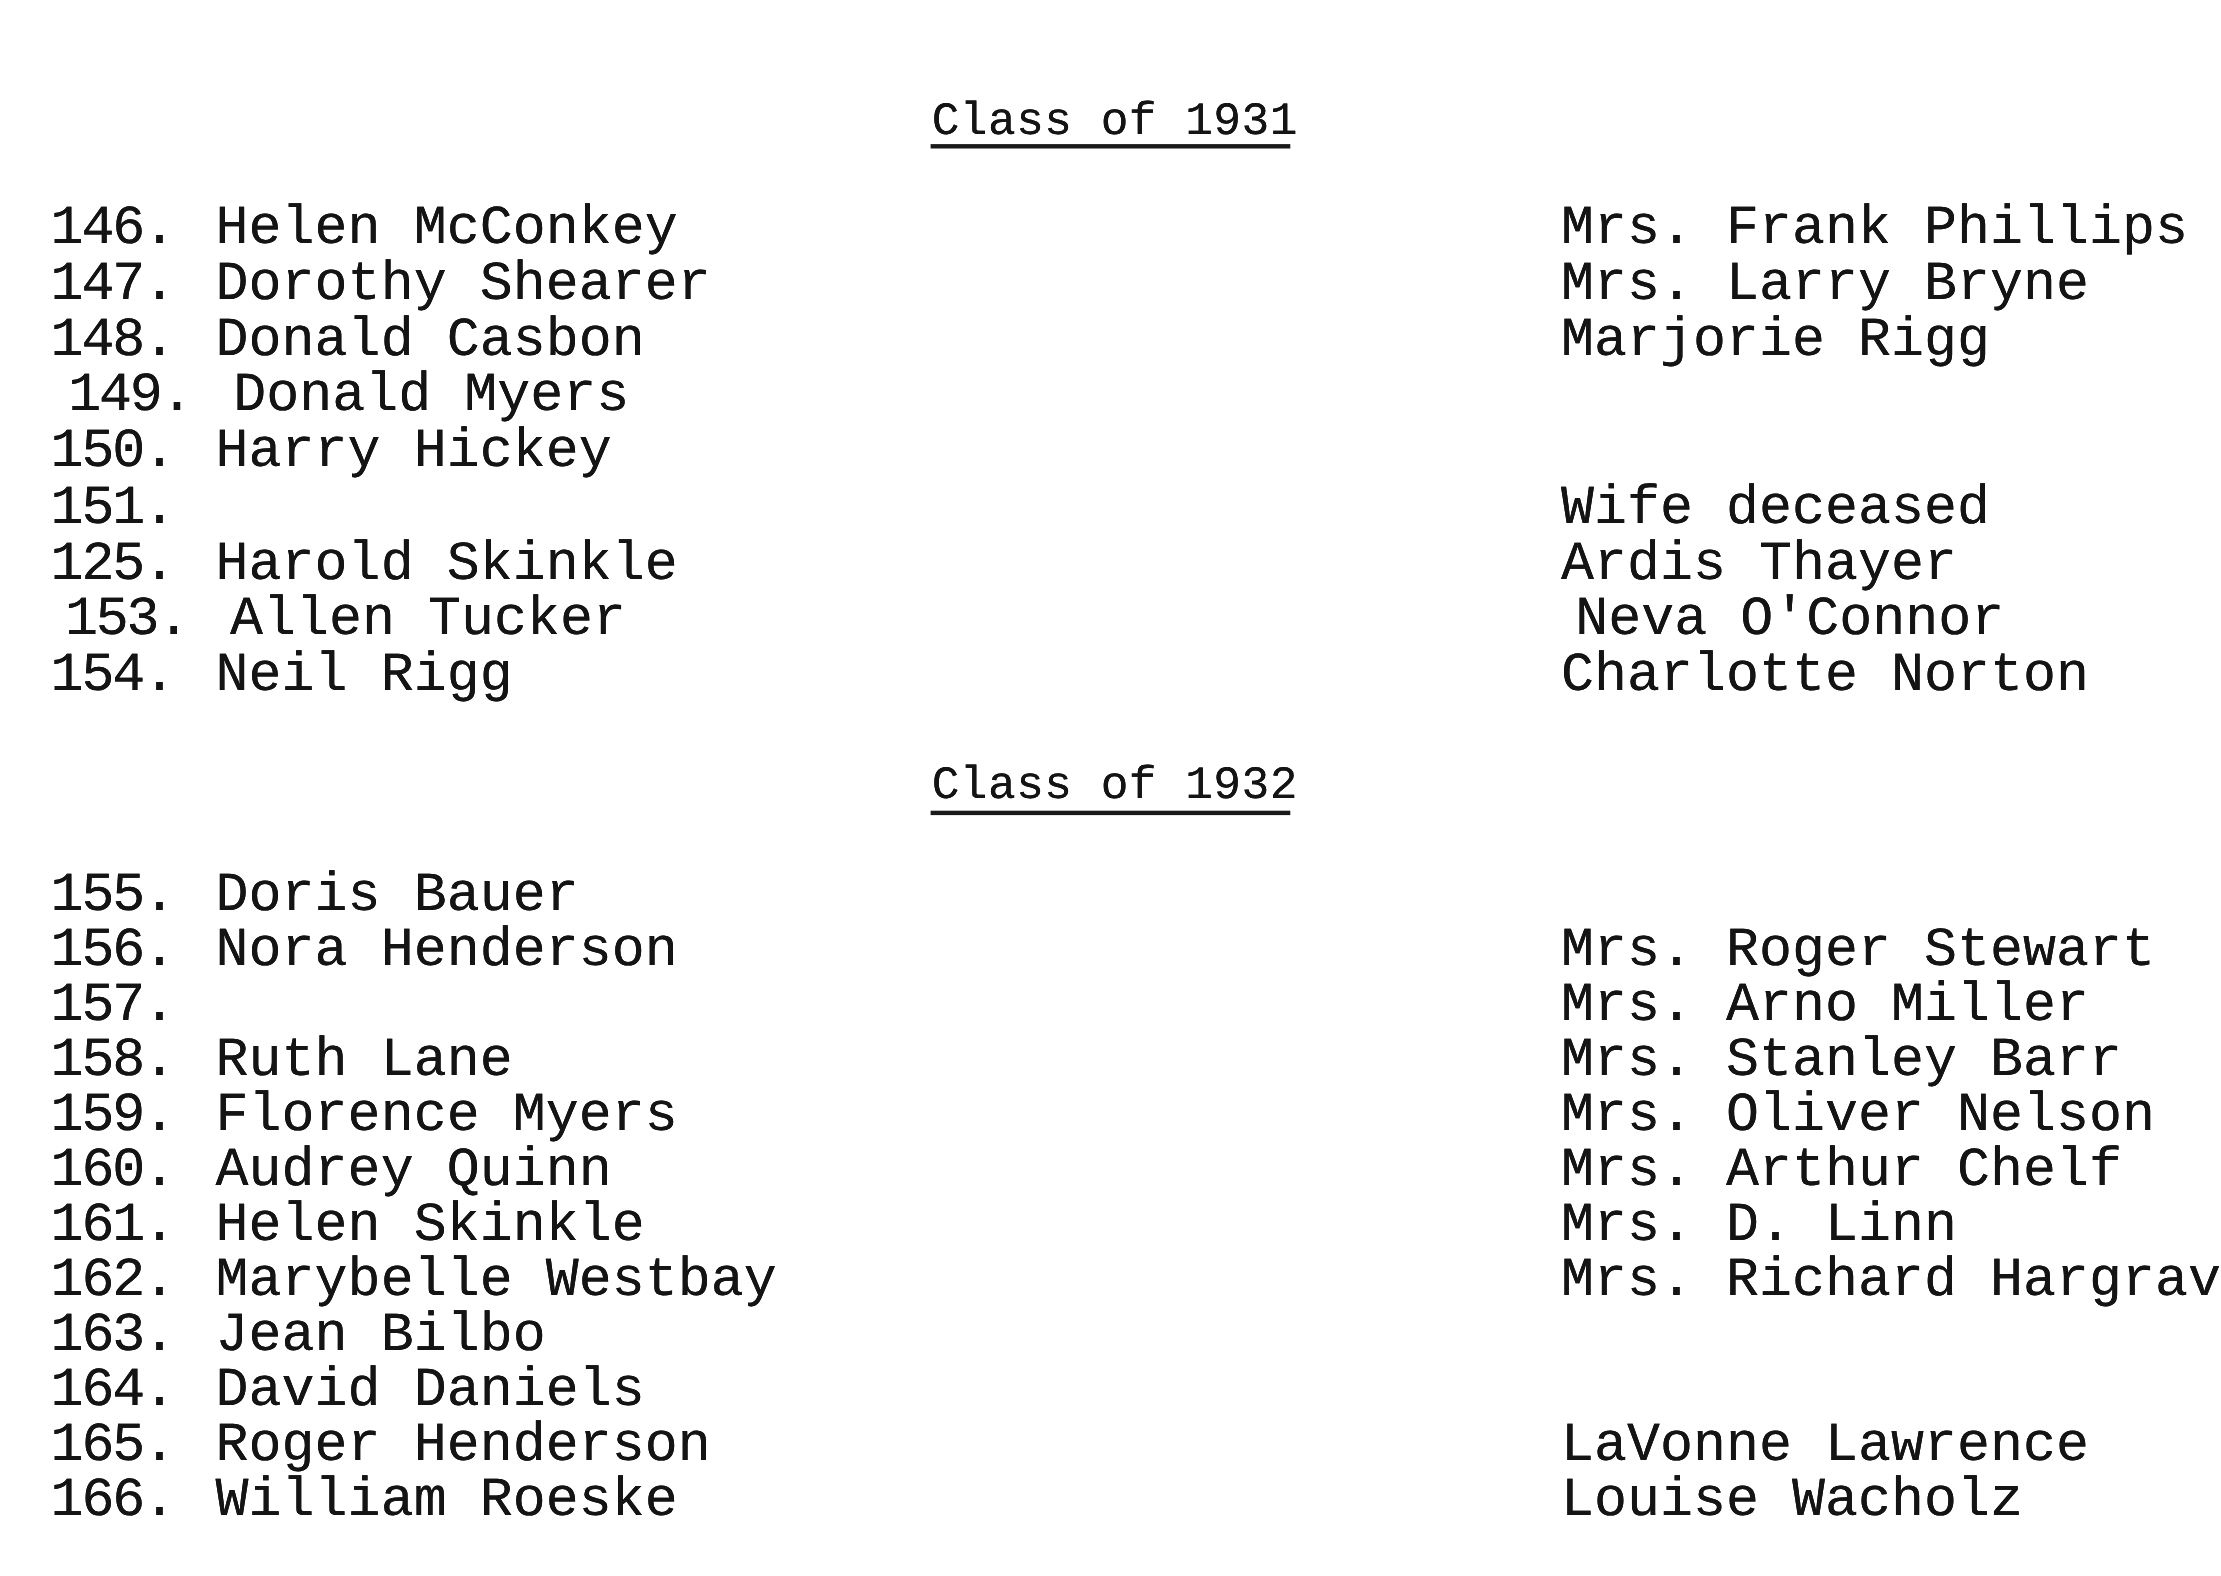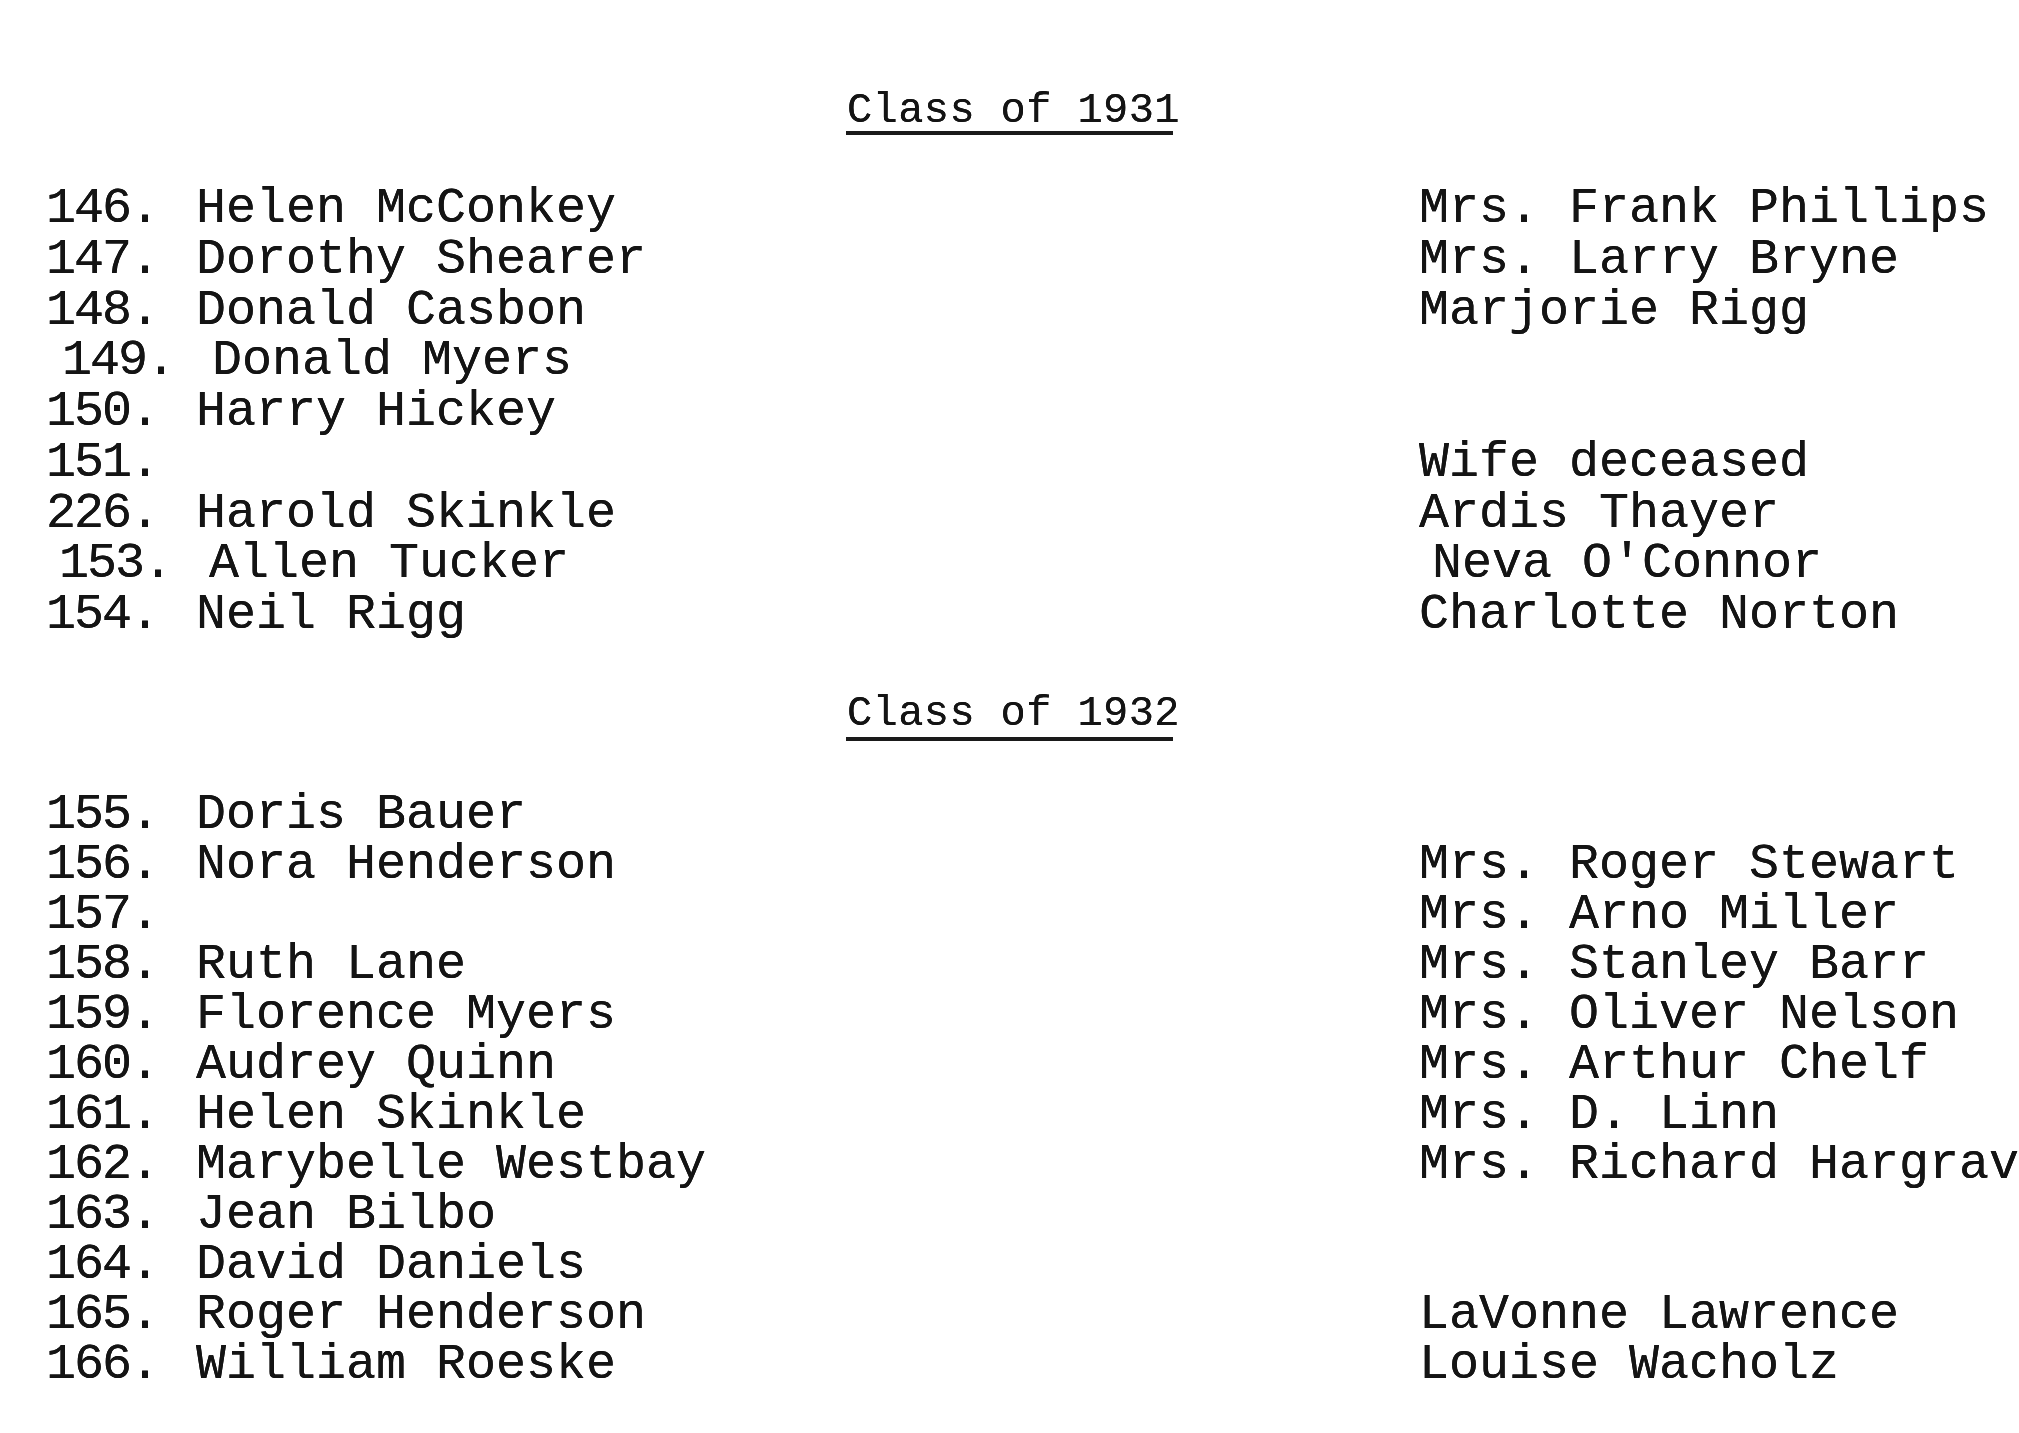--- a/index.html
+++ b/index.html
@@ -19,21 +19,21 @@
 
 <div class="hdr ink" style="top:90px;">Class of 1931</div>
 <div class="uline" style="top:131px;"></div>
 
 <div class="row ink" style="top:188px;"><span class="num">146.</span><span class="name">Helen McConkey</span><span class="spouse">Mrs. Frank Phillips</span></div>
 <div class="row ink" style="top:239px;"><span class="num">147.</span><span class="name">Dorothy Shearer</span><span class="spouse">Mrs. Larry Bryne</span></div>
 <div class="row ink" style="top:290px;"><span class="num">148.</span><span class="name">Donald Casbon</span><span class="spouse">Marjorie Rigg</span></div>
 <div class="row ink" style="top:340px;margin-left:16px;"><span class="num">149.</span><span class="name">Donald Myers</span><span class="spouse"></span></div>
 <div class="row ink" style="top:391px;"><span class="num">150.</span><span class="name">Harry Hickey</span><span class="spouse"></span></div>
 <div class="row ink" style="top:442px;"><span class="num">151.</span><span class="spouse">Wife deceased</span></div>
-<div class="row ink" style="top:493px;"><span class="num">226.</span><span class="name">Harold Skinkle</span><span class="spouse">Ardis Thayer</span></div>
+<div class="row ink" style="top:493px;"><span class="num">125.</span><span class="name">Harold Skinkle</span><span class="spouse">Ardis Thayer</span></div>
 <div class="row ink" style="top:543px;margin-left:13px;"><span class="num">153.</span><span class="name">Allen Tucker</span><span class="spouse">Neva O'Connor</span></div>
 <div class="row ink" style="top:594px;"><span class="num">154.</span><span class="name">Neil Rigg</span><span class="spouse">Charlotte Norton</span></div>
 
 <div class="hdr ink" style="top:693px;">Class of 1932</div>
 <div class="uline" style="top:737px;"></div>
 
 <div class="row ink" style="top:794px;"><span class="num">155.</span><span class="name">Doris Bauer</span><span class="spouse"></span></div>
 <div class="row ink" style="top:844px;padding-left:20px;"><span class="num">156.</span><span class="name">Nora Henderson</span><span class="spouse">Mrs. Roger Stewart</span></div>
 <div class="row ink" style="top:894px;"><span class="num">157.</span><span class="spouse">Mrs. Arno Miller</span></div>
 <div class="row ink" style="top:944px;"><span class="num">158.</span><span class="name">Ruth Lane</span><span class="spouse">Mrs. Stanley Barr</span></div>

